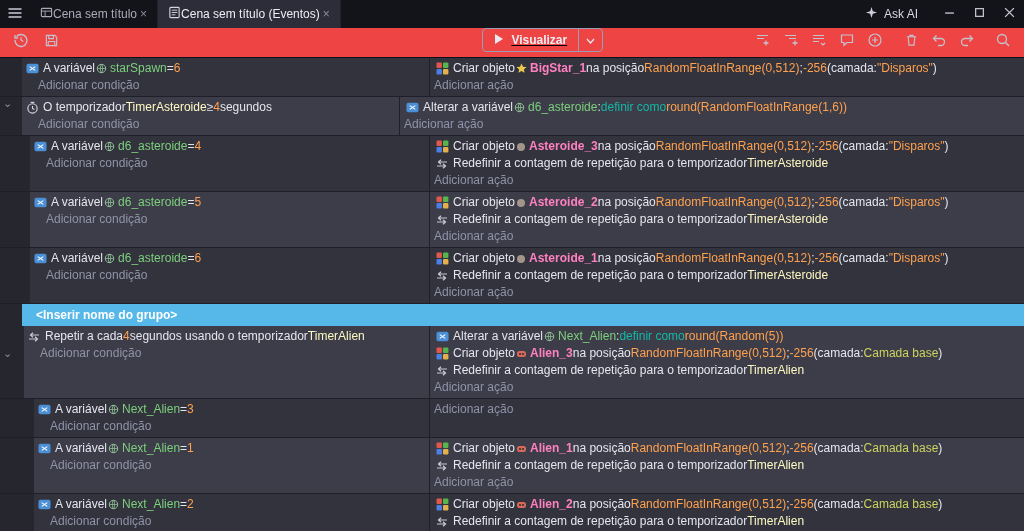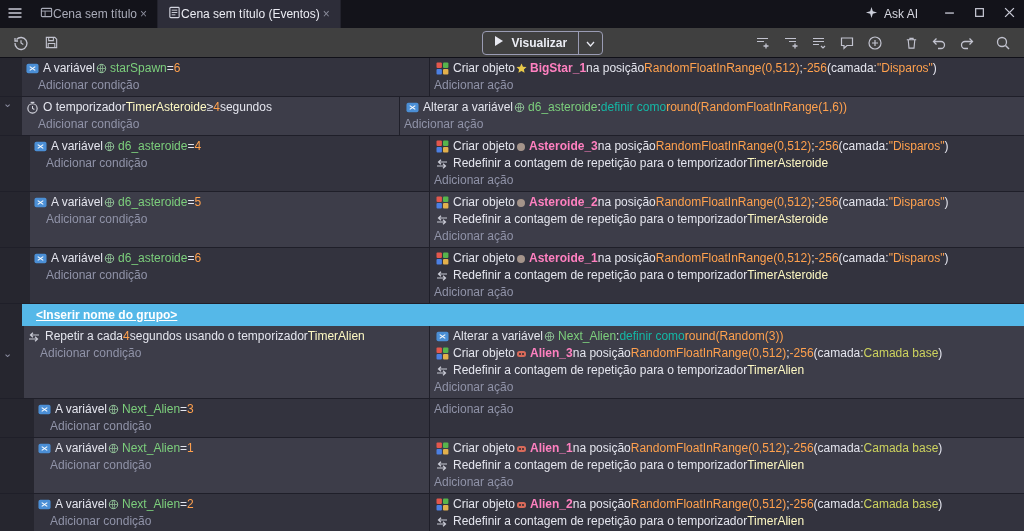--- a/index.html
+++ b/index.html
@@ -13,22 +13,22 @@
   .menu-btn { width:30px; height:28px; display:flex; align-items:center; justify-content:center; cursor:pointer; }
   .tab { display:flex; align-items:center; gap:0; height:28px; padding:0 10px;
     color:#a9abb8; border-right:1px solid #23232d; cursor:pointer; max-width:230px; }
   .tab.active { background:#2d2d39; color:#ecedf4; }
   .tab-close { color:#8b8d9c; font-size:12px; margin-left:3px; cursor:pointer; line-height:1; }
   .titlebar-right { margin-left:auto; display:flex; align-items:center; }
   .askai { display:flex; align-items:center; gap:6px; margin-right:16px; color:#d6d7e0; cursor:pointer; }
   .winbtn { width:30px; height:28px; display:flex; align-items:center; justify-content:center; cursor:pointer; }
 
   
-  .toolbar { flex:0 0 30px; background:#404040; border-bottom:1px solid #101018;
-    display:flex; align-items:center; padding:0 8px; }
+  .toolbar { flex:0 0 30px; background:#ef4444; border-bottom:1px solid #101018;
+    display:flex; align-items:flex-start; padding:0 8px;text-decoration:underline; }
   .tbtn { width:26px; height:24px; display:flex; align-items:center; justify-content:center;
     border-radius:4px; cursor:pointer; flex:0 0 auto; }
   .tbtn.gap { margin-left:8px; }
   .sp1 { flex:2.85; } .sp2 { flex:1; }
   .preview-btn { display:flex; align-items:center; height:24px; border:1px solid #9a9cb4;
     border-radius:4px; color:#ecedf4; font-size:12px; font-weight:bold; cursor:pointer; flex:0 0 auto; }
   .preview-main { display:flex; align-items:center; gap:7px; padding:0 11px; height:100%; }
   .preview-caret { display:flex; align-items:center; padding:0 7px; height:100%;
     border-left:1px solid #9a9cb4; }
   .share-btn { display:flex; align-items:center; gap:7px; height:24px; margin-left:10px;
@@ -45,21 +45,21 @@
   .shade-b .ev-cond, .shade-b .ev-act { background:#3d3d49; }
   .ev-line { display:flex; align-items:center; line-height:17px; font-size:12px;
     color:#e4e5ee; white-space:nowrap; overflow:hidden; }
   .line-icon { width:16px; flex:0 0 16px; display:inline-flex; align-items:center;
     justify-content:center; margin-right:3px; }
   .inline-icon { display:inline-flex; align-items:center; margin:0 3px 0 1px; }
   .add-link { color:#9093a8; font-size:12px; line-height:17px; cursor:pointer; }
   .cond-add { margin-left:14px; }
   .ev-grouprow { display:flex; align-items:stretch; }
   .ev-group-bar { flex:1; height:22px; background:#55b8e8; color:#ffffff; font-weight:bold;
-    font-size:12px; display:flex; align-items:center; padding:0 14px; cursor:pointer;text-decoration:underline; }
+    font-size:12px; display:flex; align-items:center; padding:0 14px; cursor:pointer; }
   .fold { position:absolute; left:3px; color:#8e90a4; font-size:11px; line-height:10px; cursor:pointer; }
 
   
   .s-w { color:#e4e5ee; }
   .s-var { color:#7ccf7c; }
   .s-num { color:#ffa14e; }
   .s-str { color:#ffa14e; }
   .s-obj { color:#ff80c0; font-weight:bold; }
   .s-kw  { color:#14b8a6; }
   .s-timer { color:#fef9c3; }
@@ -514,21 +514,21 @@
               <span class="s-w">Alterar a variável </span>
               <span class="inline-icon">
                 <svg width="11" height="11" viewBox="0 0 11 11">
                   <circle cx="5.5" cy="5.5" r="4.2" fill="none" stroke="#8fbf96" stroke-width="1"></circle>
                   <path d="M1.3 5.5h8.4M5.5 1.3c-1.6 1.4-1.6 7 0 8.4M5.5 1.3c1.6 1.4 1.6 7 0 8.4" fill="none" stroke="#8fbf96" stroke-width="0.8"></path>
                 </svg>
               </span>
               <span class="s-var">Next_Alien</span>
               <span class="s-w">: </span>
               <span class="s-kw">definir como </span>
-              <span class="s-num">round(Random(3))</span>
+              <span class="s-num">round(Random(5))</span>
             </div>
             <div class="ev-line">
               <span class="line-icon">
                 <svg width="13" height="13" viewBox="0 0 13 13">
                   <rect x="0.5" y="0.5" width="5.4" height="5.4" rx="1" fill="#e2574c"></rect>
                   <rect x="7" y="0.5" width="5.4" height="5.4" rx="1" fill="#57b54c"></rect>
                   <rect x="0.5" y="7" width="5.4" height="5.4" rx="1" fill="#4c7fe2"></rect>
                   <rect x="7" y="7" width="5.4" height="5.4" rx="1" fill="#e2b04c"></rect>
                 </svg>
               </span>

